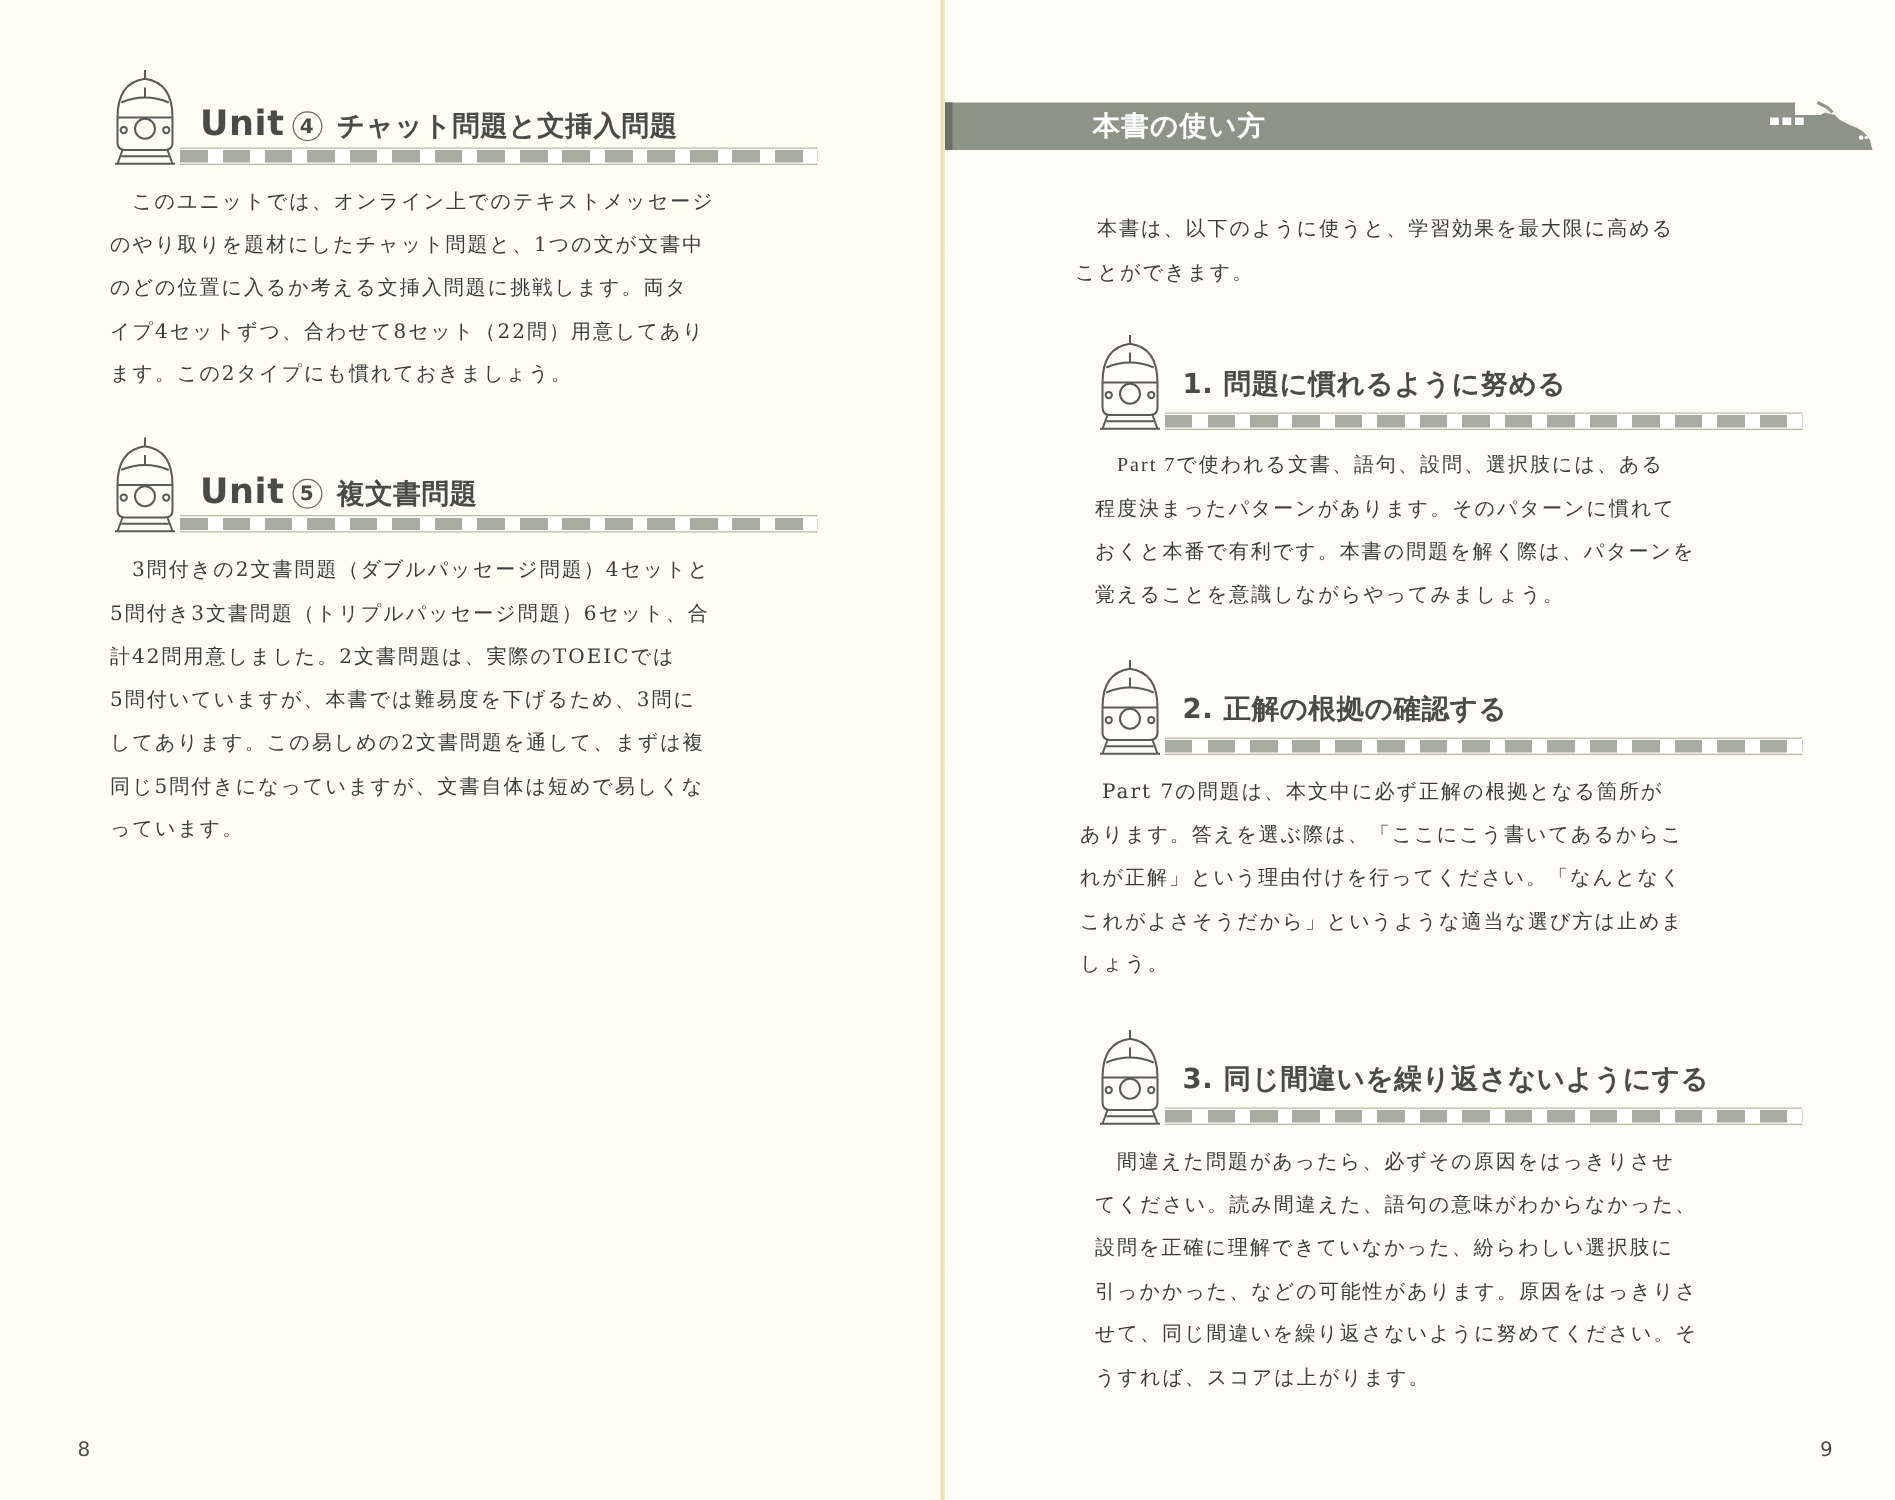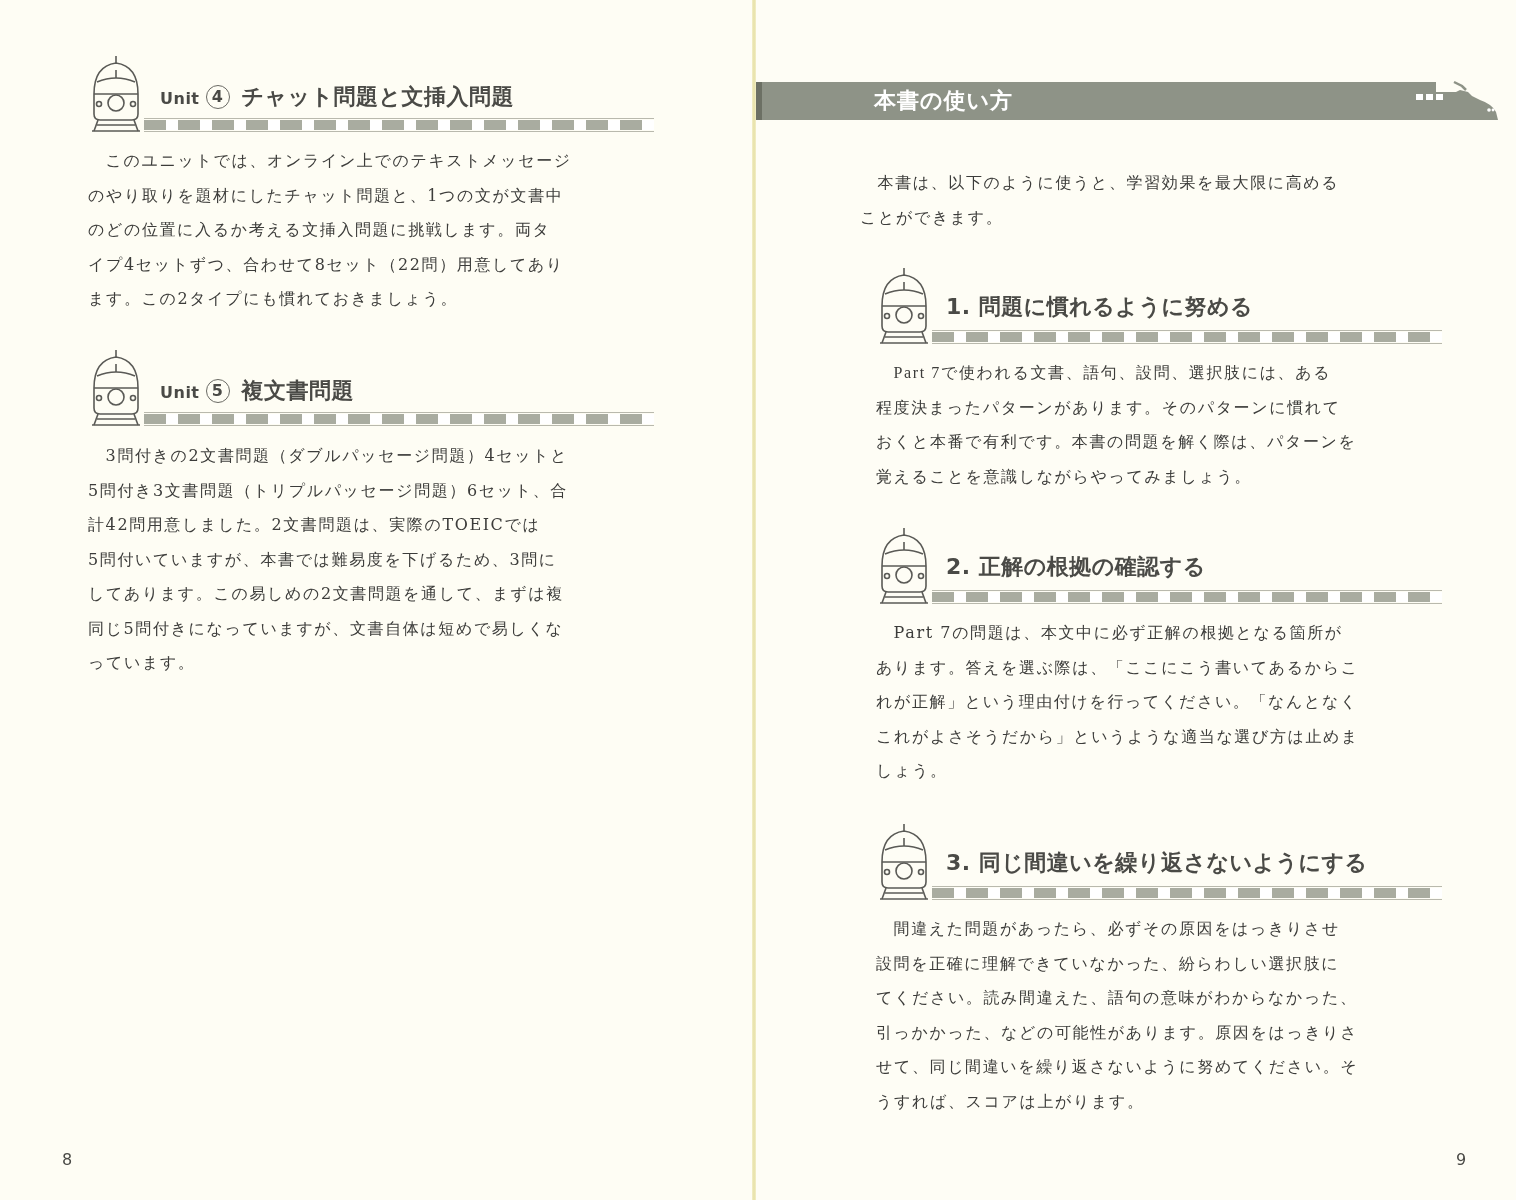--- a/index.html
+++ b/index.html
@@ -20,21 +20,21 @@
 
   
   .sec-head { position: absolute; height: 82px; }
   .train-icon { position: absolute; left: 0; top: 0; width: 56px; height: 82px; }
   .sec-title {
     position: absolute; left: 72px; top: 28px;
     font-family: "DejaVu Sans", "Liberation Sans", sans-serif;
     font-weight: bold; font-size: 22px; color: #4a4a46; white-space: nowrap;
     letter-spacing: 0.5px;
   }
-  .unit-word { font-size: 16px; margin-right: 6px; }
+  .unit-word { font-size: 28px; margin-right: 6px; }
   .unit-num {
     display: inline-block; width: 22px; height: 22px; line-height: 22px;
     border: 1.5px solid #6a6a64; border-radius: 50%;
     text-align: center; font-size: 16px; margin-right: 12px;
     vertical-align: 2px;
   }
   .rail {
     position: absolute; left: 56px; top: 64px; height: 10px;
     border-top: 1px solid #b9b9ad; border-bottom: 1px solid #b9b9ad;
     background:
@@ -179,38 +179,38 @@
     <span class="line">覚えることを意識しながらやってみましょう。</span>
   </div>
 
   <div class="sec-head" style="left:120px; top:526px; width:570px;">
     <svg class="train-icon">
         <use href="#train-front"></use>
       </svg>
     <div class="sec-title" style="left:70px; top:26px;">2. 正解の根拠の確認する</div>
     <div class="rail" style="width:510px;"></div>
   </div>
-  <div class="para" style="left:120px; top:616px; width:580px;">
+  <div class="para" style="left:108px; top:616px; width:580px;">
     <span class="line">　Part 7の問題は、本文中に必ず正解の根拠となる箇所が</span>
     <span class="line">あります。答えを選ぶ際は、「ここにこう書いてあるからこ</span>
     <span class="line">れが正解」という理由付けを行ってください。「なんとなく</span>
     <span class="line">これがよさそうだから」というような適当な選び方は止めま</span>
     <span class="line">しょう。</span>
   </div>
 
   <div class="sec-head" style="left:120px; top:822px; width:570px;">
     <svg class="train-icon">
         <use href="#train-front"></use>
       </svg>
     <div class="sec-title" style="left:70px; top:26px;">3. 同じ間違いを繰り返さないようにする</div>
     <div class="rail" style="width:510px;"></div>
   </div>
   <div class="para" style="left:120px; top:912px; width:590px;">
     <span class="line">　間違えた問題があったら、必ずその原因をはっきりさせ</span>
+    <span class="line">てください。読み間違えた、語句の意味がわからなかった、</span>
     <span class="line">設問を正確に理解できていなかった、紛らわしい選択肢に</span>
-    <span class="line">てください。読み間違えた、語句の意味がわからなかった、</span>
     <span class="line">引っかかった、などの可能性があります。原因をはっきりさ</span>
     <span class="line">せて、同じ間違いを繰り返さないように努めてください。そ</span>
     <span class="line">うすれば、スコアは上がります。</span>
   </div>
 
   <div class="page-num" style="left:700px;">9</div>
 </div>
 
 </body></html>

